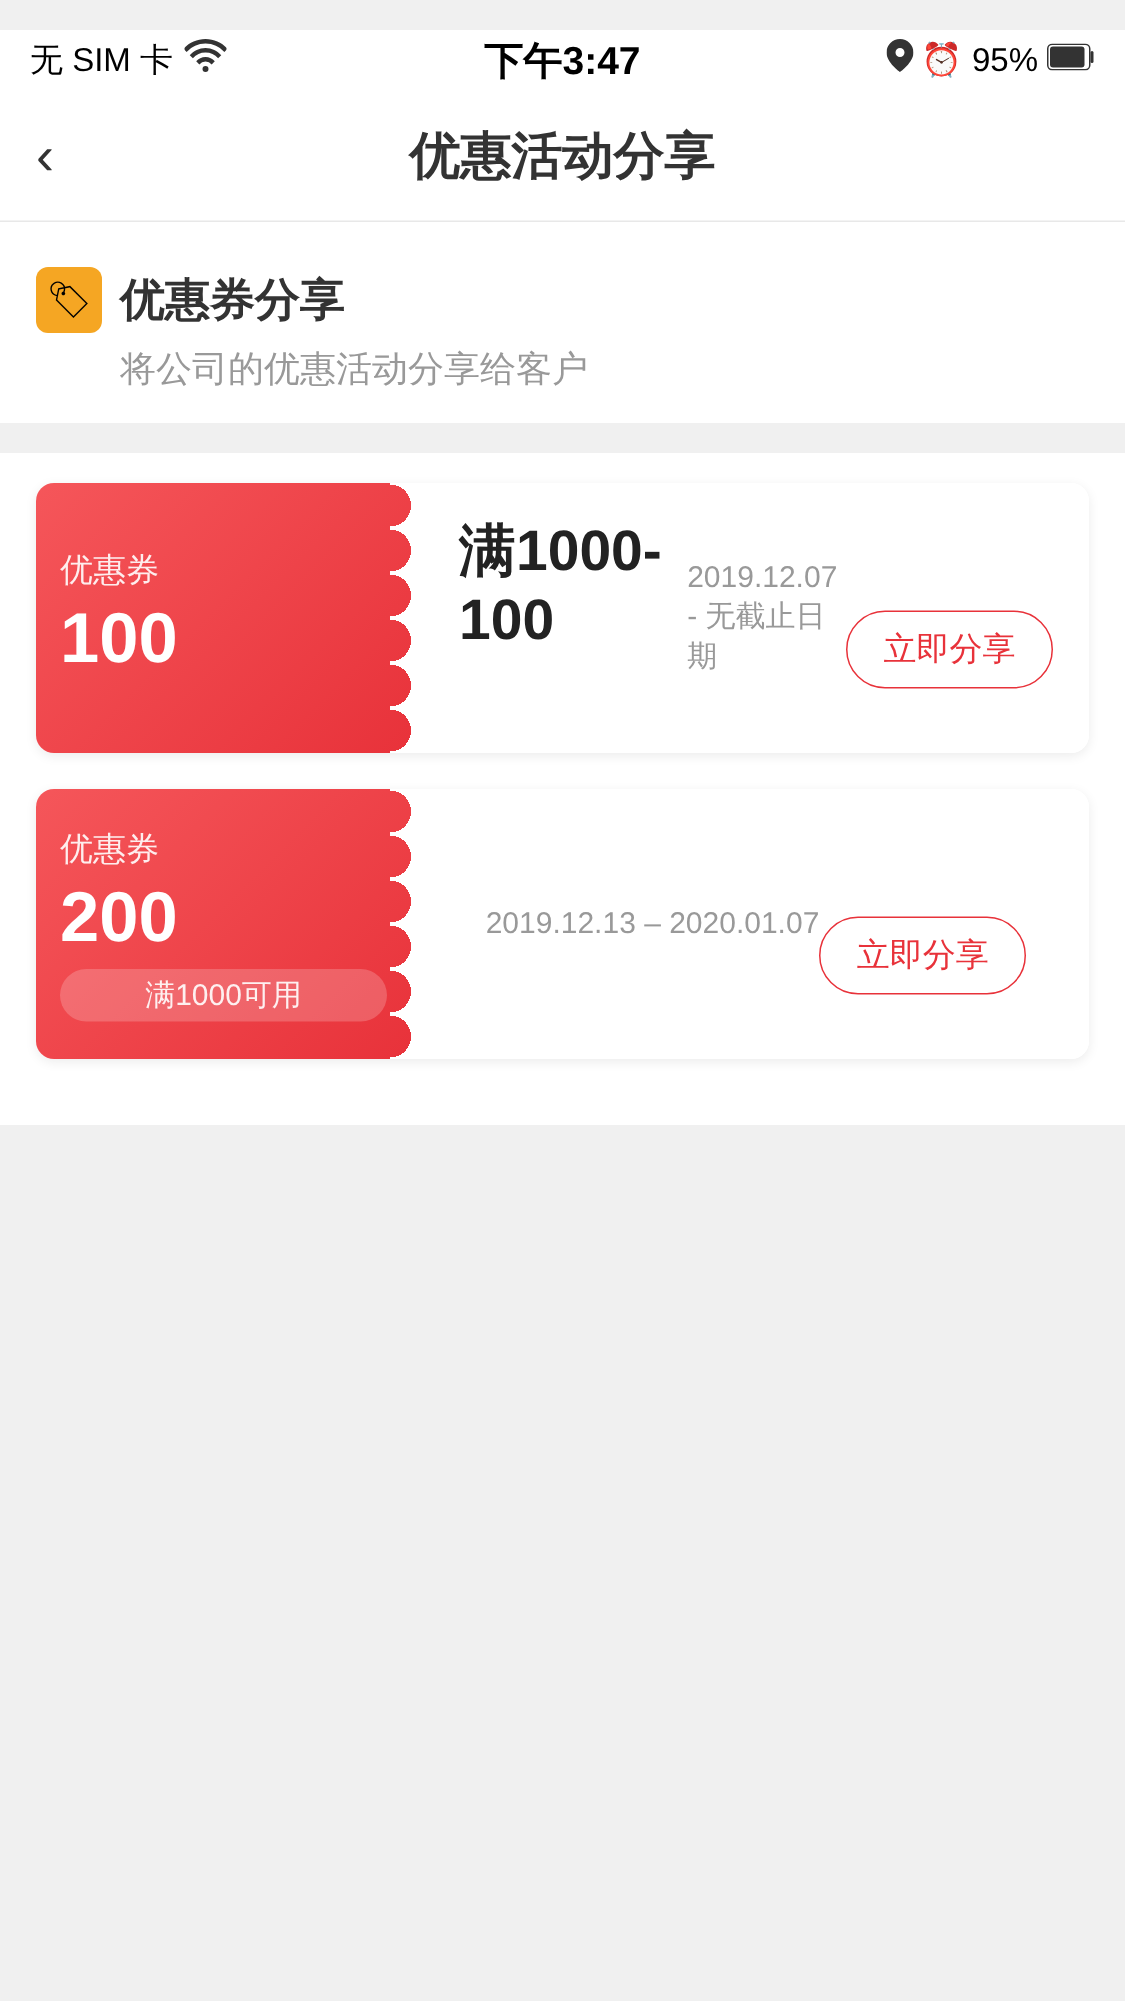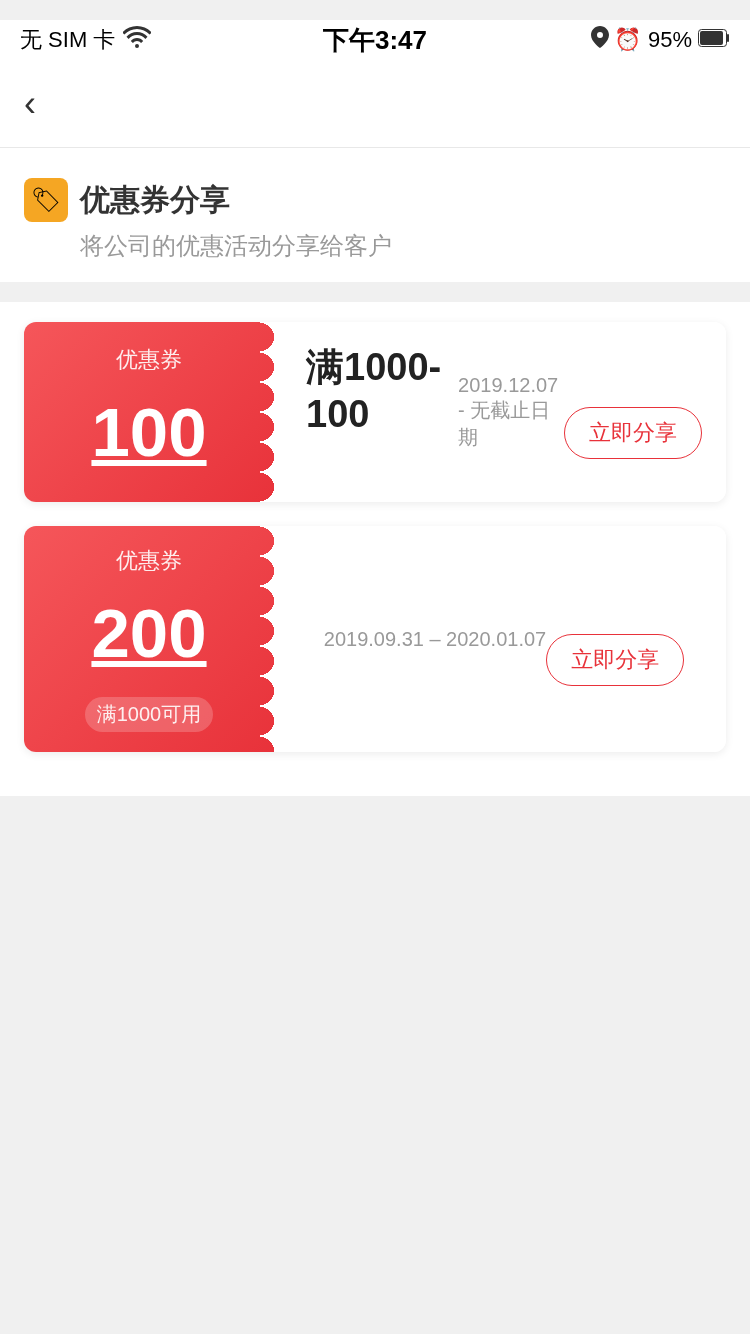--- a/index.html
+++ b/index.html
@@ -120,52 +120,49 @@
       box-shadow: 0 2px 8px rgba(0,0,0,0.08);
       position: relative;
     }
 
     
     .coupon-left {
       width: 250px;
       background: linear-gradient(135deg, #f5565a, #e8323a);
       display: flex;
       flex-direction: column;
-      align-items: center;
       justify-content: center;
       padding: 20px 16px;
       position: relative;
       flex-shrink: 0;
-      gap: 17px;
     }
 
     
     .coupon-left::after {
       content: '';
       position: absolute;
       right: -14px;
       top: 0;
       bottom: 0;
       width: 28px;
       background: radial-gradient(circle at 0 50%, transparent 14px, white 14px) 0 0 / 28px 30px repeat-y;
       z-index: 2;
     }
 
     .coupon-type {
       font-size: 22px;
       color: rgba(255,255,255,0.9);
       margin-bottom: 6px;
     }
     .coupon-amount {
-      font-size: 69px;
+      font-size: 47px;
       font-weight: 700;
       color: #fff;
       line-height: 1;
       margin-bottom: 12px;
-      text-decoration: underline;
     }
     .coupon-condition {
       font-size: 20px;
       color: rgba(255,255,255,0.9);
       text-align: center;
       background: rgba(255,255,255,0.2);
       padding: 4px 12px;
       border-radius: 20px;
     }
 
@@ -242,20 +239,21 @@
         <rect x="0.5" y="0.5" width="28" height="17" rx="3" stroke="#333" stroke-width="1"></rect>
         <rect x="2" y="2" width="23" height="14" rx="2" fill="#333"></rect>
         <path d="M30 6v6" stroke="#333" stroke-width="2" stroke-linecap="round"></path>
       </svg>
     </span>
   </div>
 </div>
 
 <div class="nav-bar">
   <span class="nav-back">‹</span>
+  <span class="nav-title">优惠活动分享</span>
 </div>
 
 <div class="section-header">
   <div class="section-header-row">
     <div class="section-icon">
       <span>🏷</span>
     </div>
     <span class="section-title-text">优惠券分享</span>
   </div>
   <div class="section-desc">将公司的优惠活动分享给客户</div>
@@ -276,20 +274,20 @@
     </div>
   </div>
     <div class="coupon-card">
     <div class="coupon-left">
       <div class="coupon-type">优惠券</div>
       <div class="coupon-amount">200</div>
       <div class="coupon-condition">满1000可用</div>
     </div>
     <div class="coupon-right">
       <div class="coupon-bottom-row">
-        <span class="coupon-date">2019.09.31 – 2020.01.07</span>
+        <span class="coupon-date">2019.12.13 – 2020.01.07</span>
         <button class="share-btn">立即分享</button>
       </div>
     </div>
   </div>
   </div>
 
 <div class="bottom-area"></div>
 
 </body></html>

